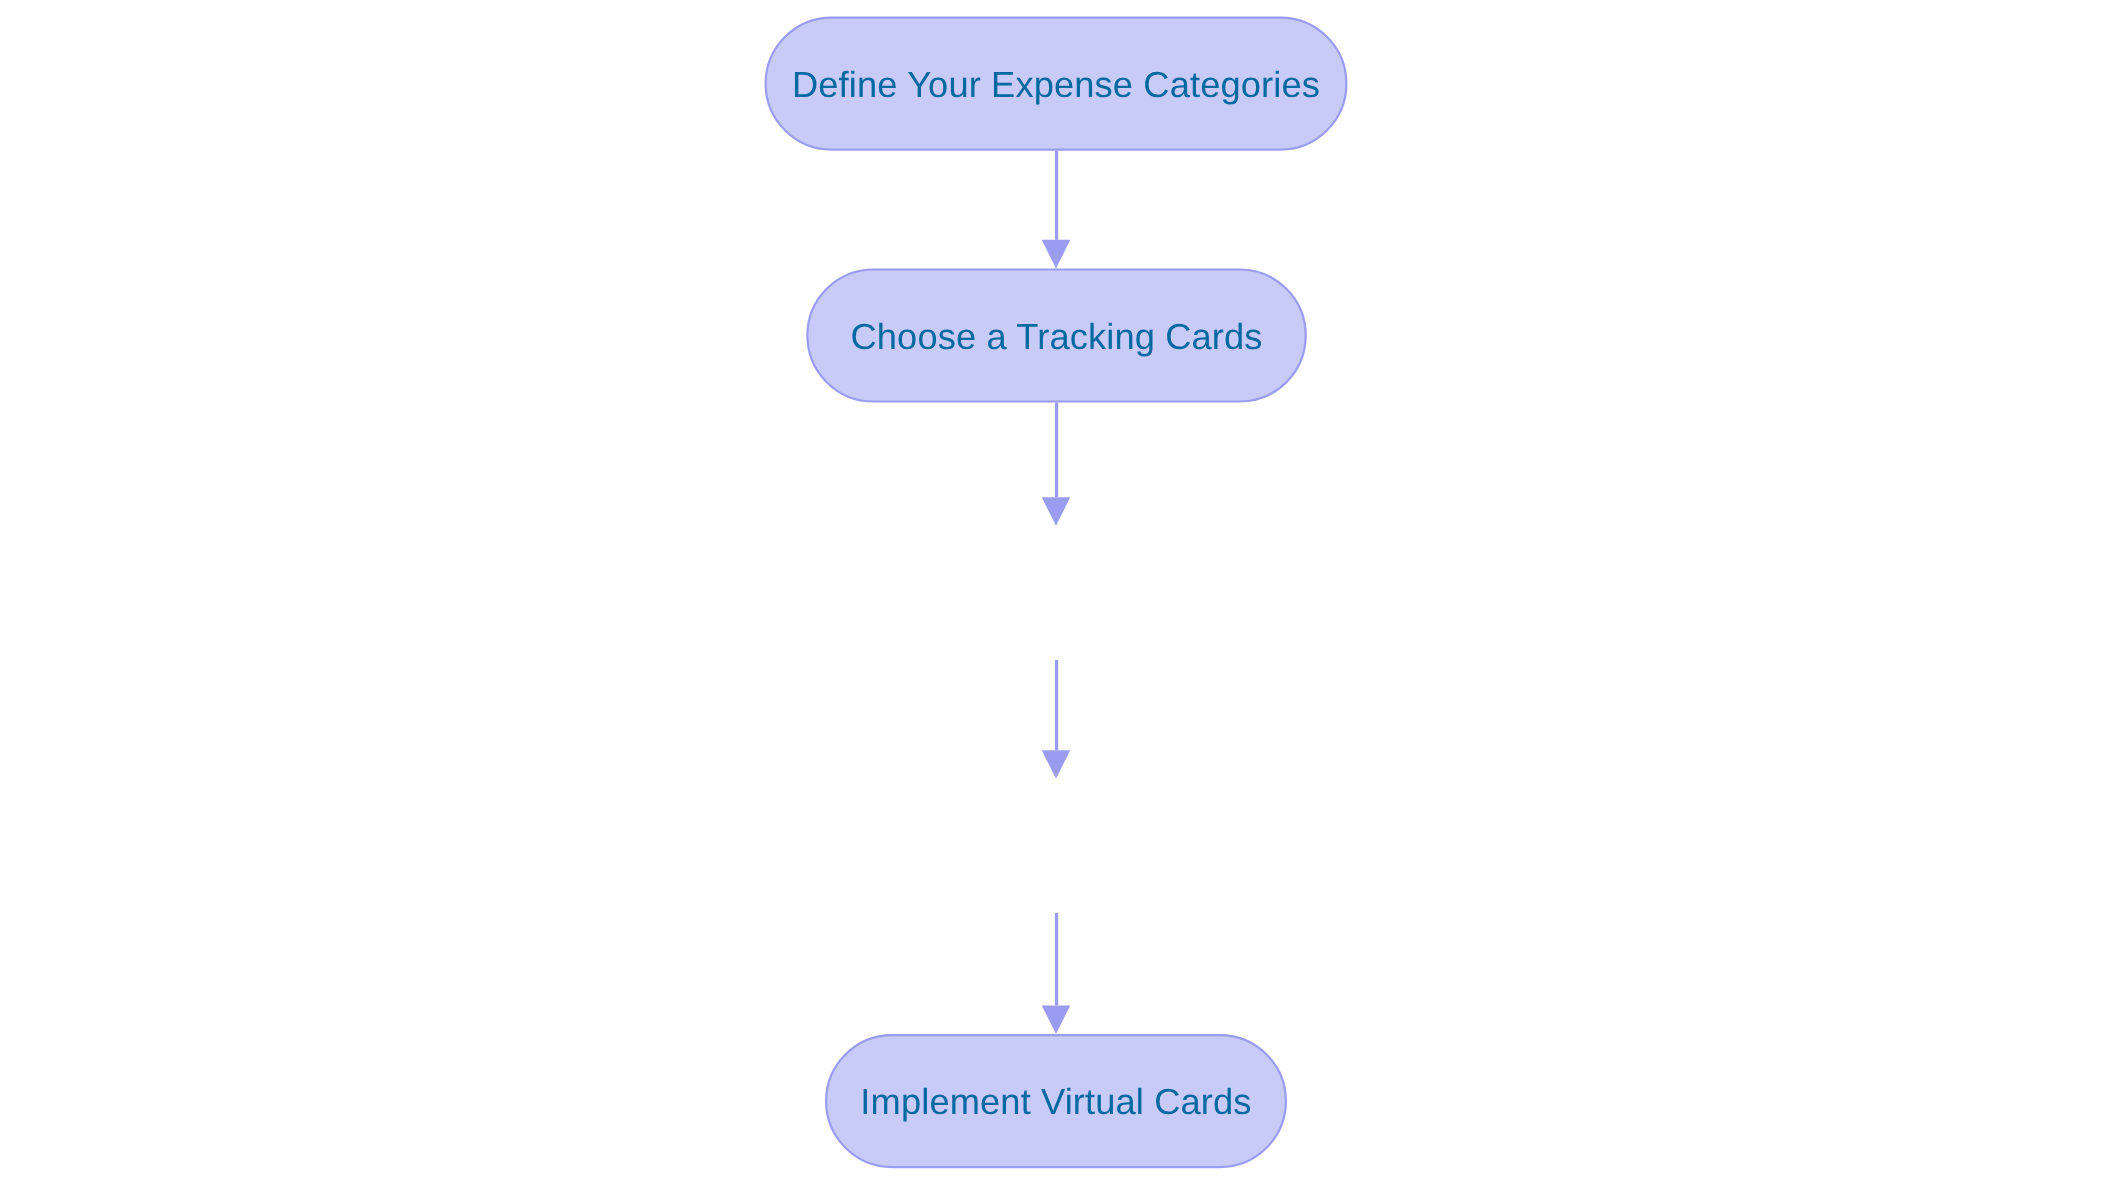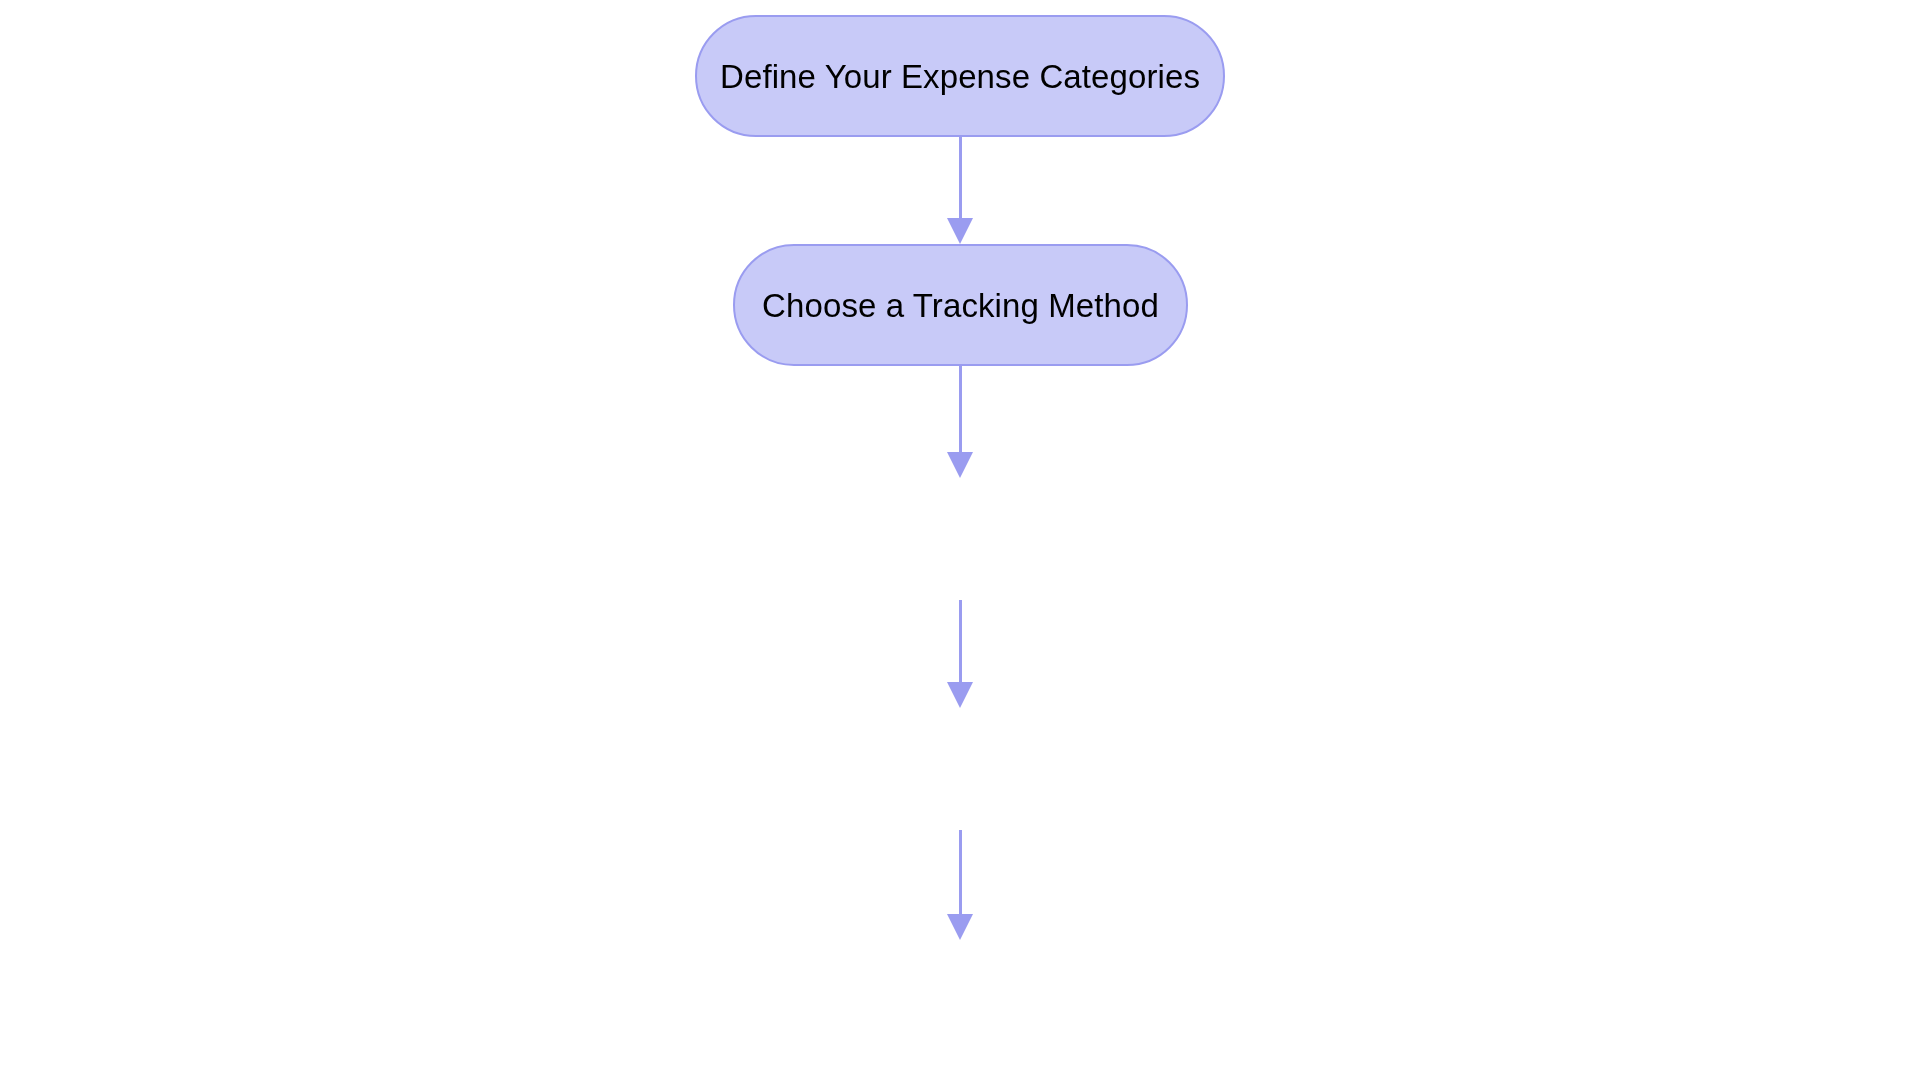--- a/index.html
+++ b/index.html
@@ -29,21 +29,21 @@
     display: flex;
     align-items: center;
     justify-content: center;
     background: #c8caf8;
     border: 2px solid #9a9cf0;
     border-radius: 61px;   
     height: 122px;
   }
 
   .flow-node-label {
-    color: #000000;
+    color: #0369a1;
     font-size: 33px;
     font-weight: 400;
     line-height: 1;
     letter-spacing: 0.1px;
     white-space: nowrap;
     font-family: "Liberation Sans", "DejaVu Sans", sans-serif;
   }
 
   
   .node-1 { left: 695px; top: 15px;   width: 530px; }
@@ -105,34 +105,37 @@
   <div class="flow-node node-1">
     <span class="flow-node-label">Define Your Expense Categories</span>
   </div>
 
   <div class="flow-edge edge-1">
     <div class="edge-line"></div>
     <div class="edge-arrowhead"></div>
   </div>
 
   <div class="flow-node node-2">
-    <span class="flow-node-label">Choose a Tracking Method</span>
+    <span class="flow-node-label">Choose a Tracking Cards</span>
   </div>
 
   <div class="flow-edge edge-2">
     <div class="edge-line"></div>
     <div class="edge-arrowhead"></div>
   </div>
 
 
   <div class="flow-edge edge-3">
     <div class="edge-line"></div>
     <div class="edge-arrowhead"></div>
   </div>
 
 
   <div class="flow-edge edge-4">
     <div class="edge-line"></div>
     <div class="edge-arrowhead"></div>
   </div>
 
+  <div class="flow-node node-5">
+    <span class="flow-node-label">Implement Virtual Cards</span>
+  </div>
 
 </div>
 
 </body></html>

